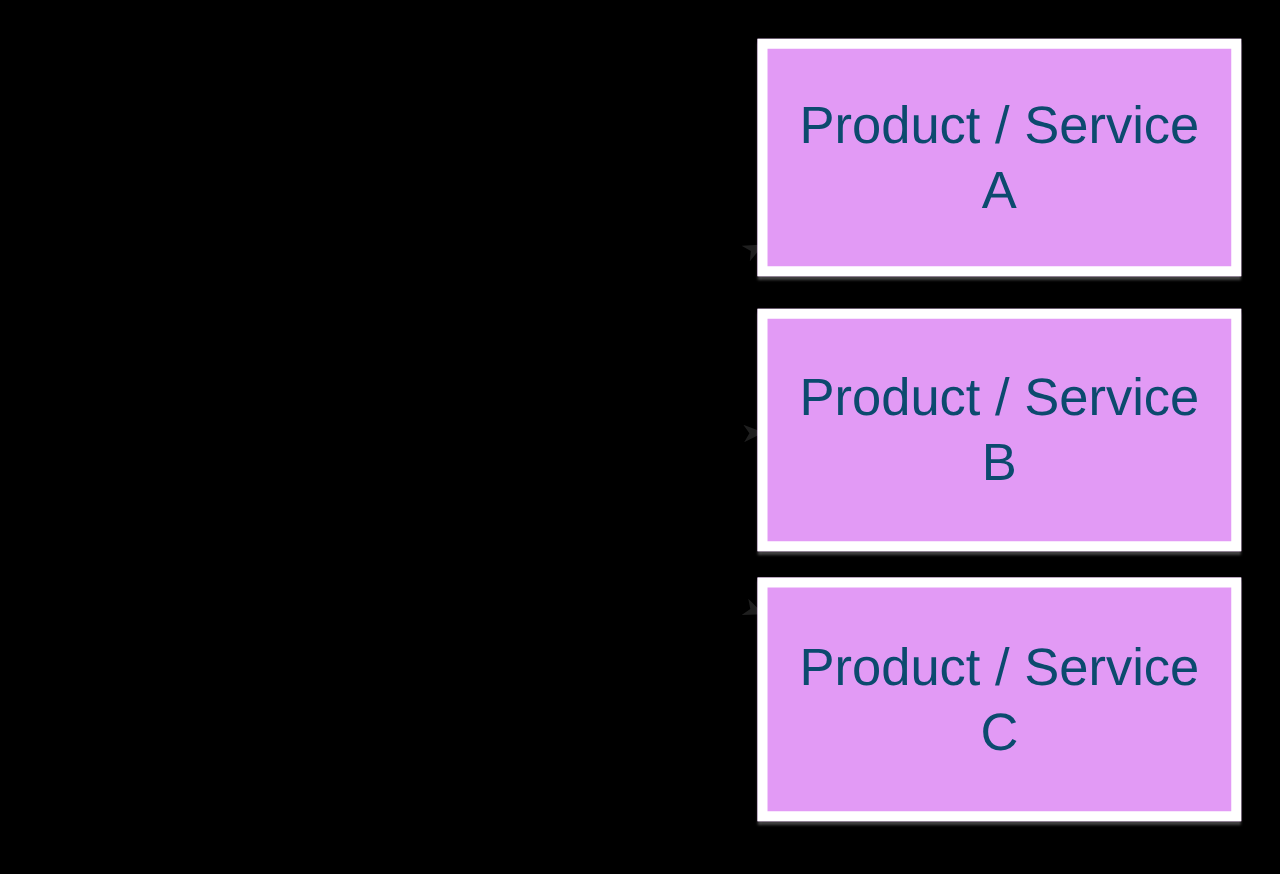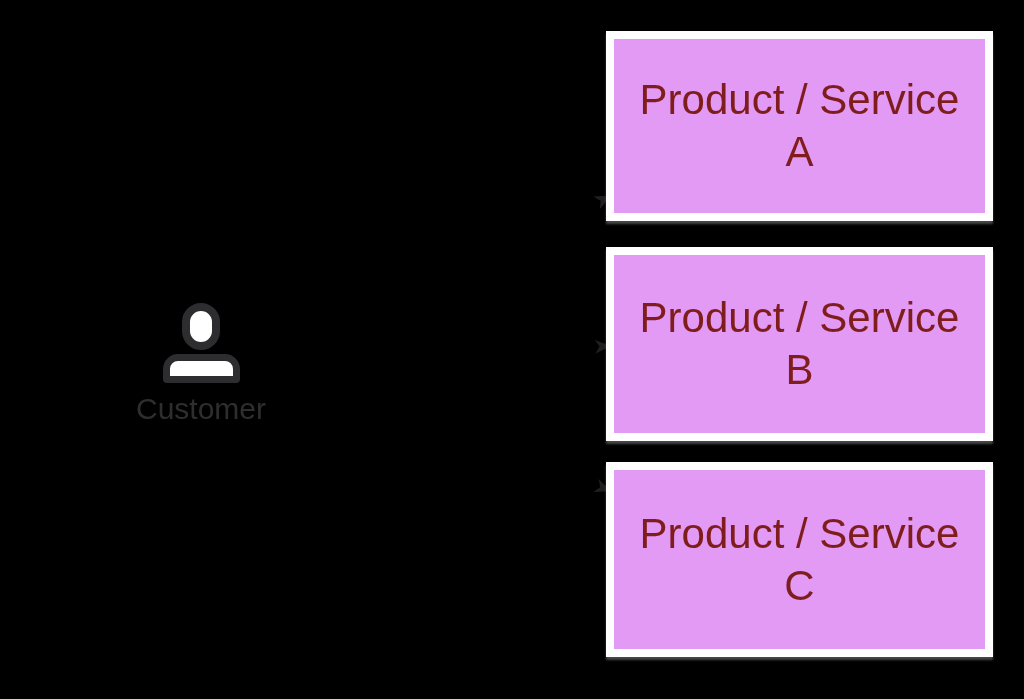--- a/index.html
+++ b/index.html
@@ -72,21 +72,21 @@
     width: 387px;
     box-sizing: border-box;
     background: #e29af5;
     border: 8px solid #ffffff;
     box-shadow: 0 3px 2px rgba(128,128,128,0.55);
     display: flex;
     flex-direction: column;
     align-items: center;
     justify-content: center;
     text-align: center;
-    color: #7f1d1d;
+    color: #0c4a6e;
     font-size: 42px;
     line-height: 52px;
   }
   .node-a { top: 31px;  height: 190px; }
   .node-b { top: 247px; height: 194px; }
   .node-c { top: 462px; height: 195px; }
   .node-line { white-space: nowrap; }
 </style>
 </head>
 <body>
@@ -97,27 +97,20 @@
     <defs>
       <marker id="arrowhead" markerUnits="userSpaceOnUse" markerWidth="16" markerHeight="14" refX="15" refY="7" orient="auto">
         <path d="M0,0 L16,7 L0,14 L4.5,7 Z" fill="#1f1f1f"></path>
       </marker>
     </defs>
     <line x1="295" y1="358" x2="610" y2="196" stroke="#000000" stroke-width="2" marker-end="url(#arrowhead)"></line>
     <line x1="295" y1="362" x2="610" y2="346" stroke="#000000" stroke-width="2" marker-end="url(#arrowhead)"></line>
     <line x1="295" y1="366" x2="610" y2="491" stroke="#000000" stroke-width="2" marker-end="url(#arrowhead)"></line>
   </svg>
 
-  <div class="customer">
-    <div class="person-icon">
-      <div class="person-head"></div>
-      <div class="person-shoulders"></div>
-    </div>
-    <div class="customer-label">Customer</div>
-  </div>
 
   <div class="node node-a">
     <div class="node-line">Product / Service</div>
     <div class="node-line">A</div>
   </div>
 
   <div class="node node-b">
     <div class="node-line">Product / Service</div>
     <div class="node-line">B</div>
   </div>

